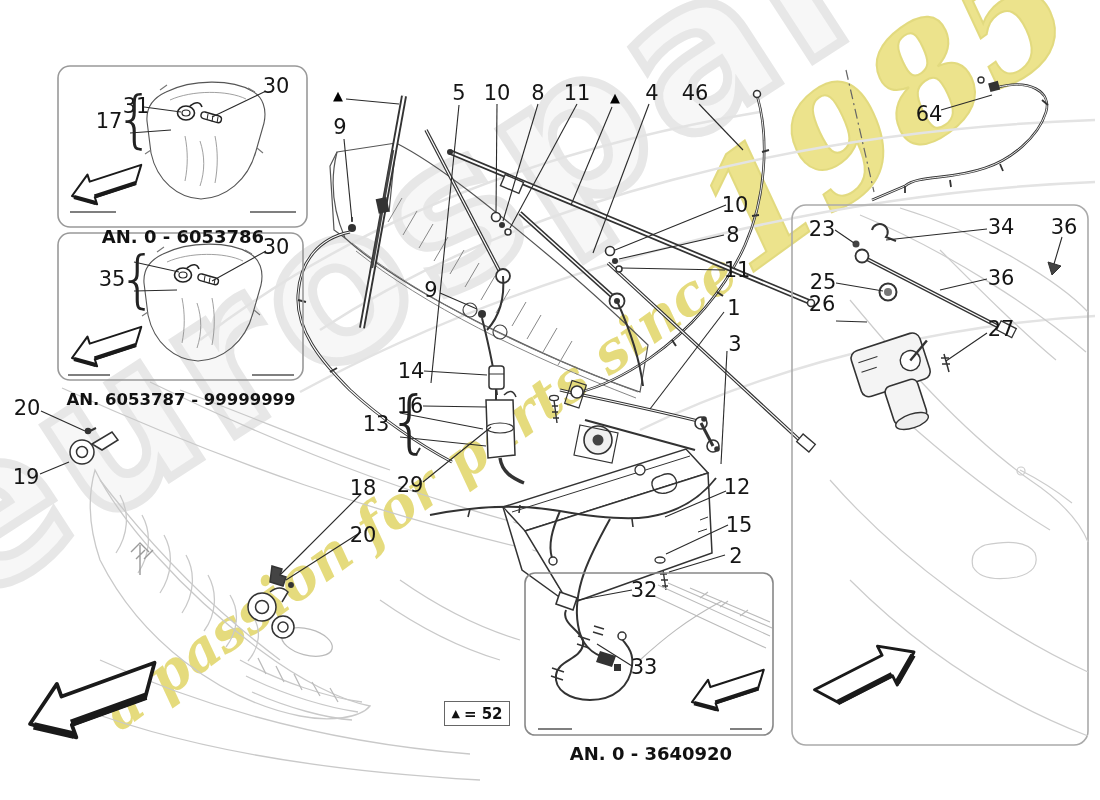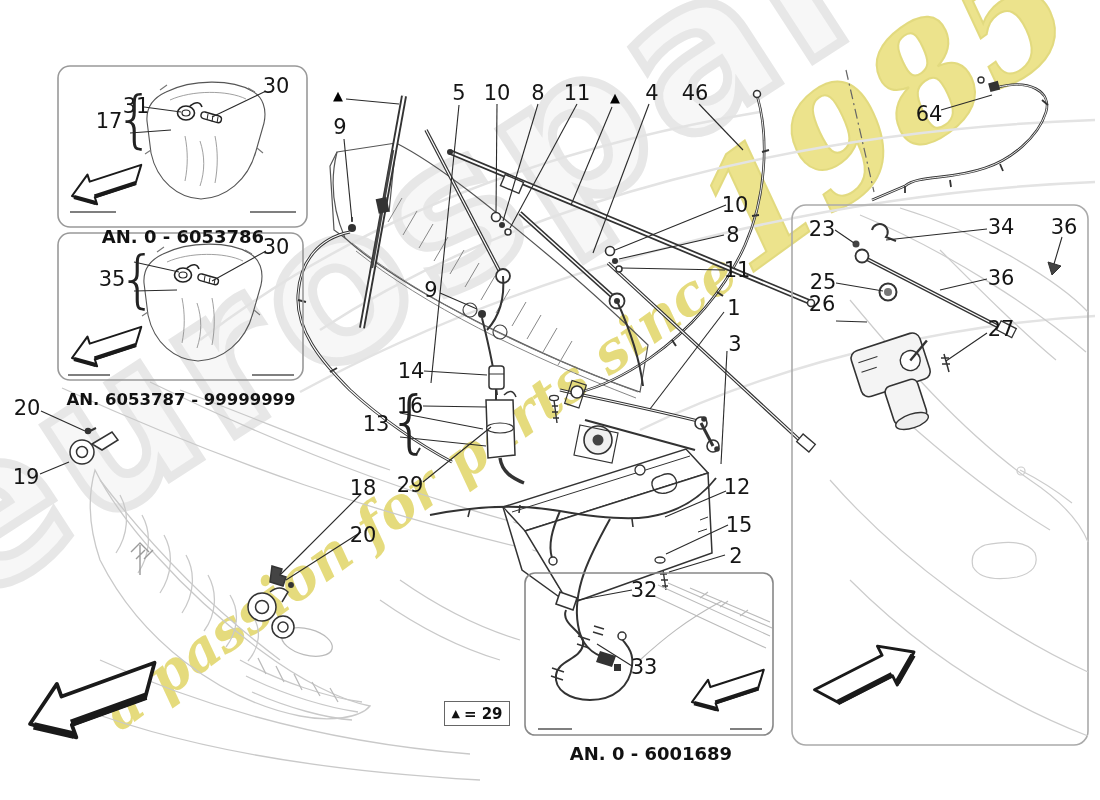--- a/index.html
+++ b/index.html
@@ -363,20 +363,20 @@
   <div class="lbl" style="left:276px;top:86px">30</div>
   <div class="lbl" style="left:112px;top:279px">35</div>
   <div class="lbl" style="left:276px;top:247px">30</div>
 
   <div class="brace" style="left:115px;top:88px;font-size:62px">{</div>
   <div class="brace" style="left:118px;top:248px;font-size:62px">{</div>
   <div class="brace" style="left:388px;top:388px;font-size:68px">{</div>
 
   <div class="cap" style="left:183px;top:212px">AN. 0 - 6053786</div>
   <div class="cap" style="left:181px;top:375px;font-size:16.5px">AN. 6053787 - 99999999</div>
-  <div class="cap" style="left:651px;top:729px">AN. 0 - 6001689</div>
+  <div class="cap" style="left:651px;top:729px">AN. 0 - 3640920</div>
 
   <div class="legend">
     <span class="t">▲</span>
-    <span>= 29</span>
+    <span>= 52</span>
   </div>
 
 </div>
 
 </body></html>

